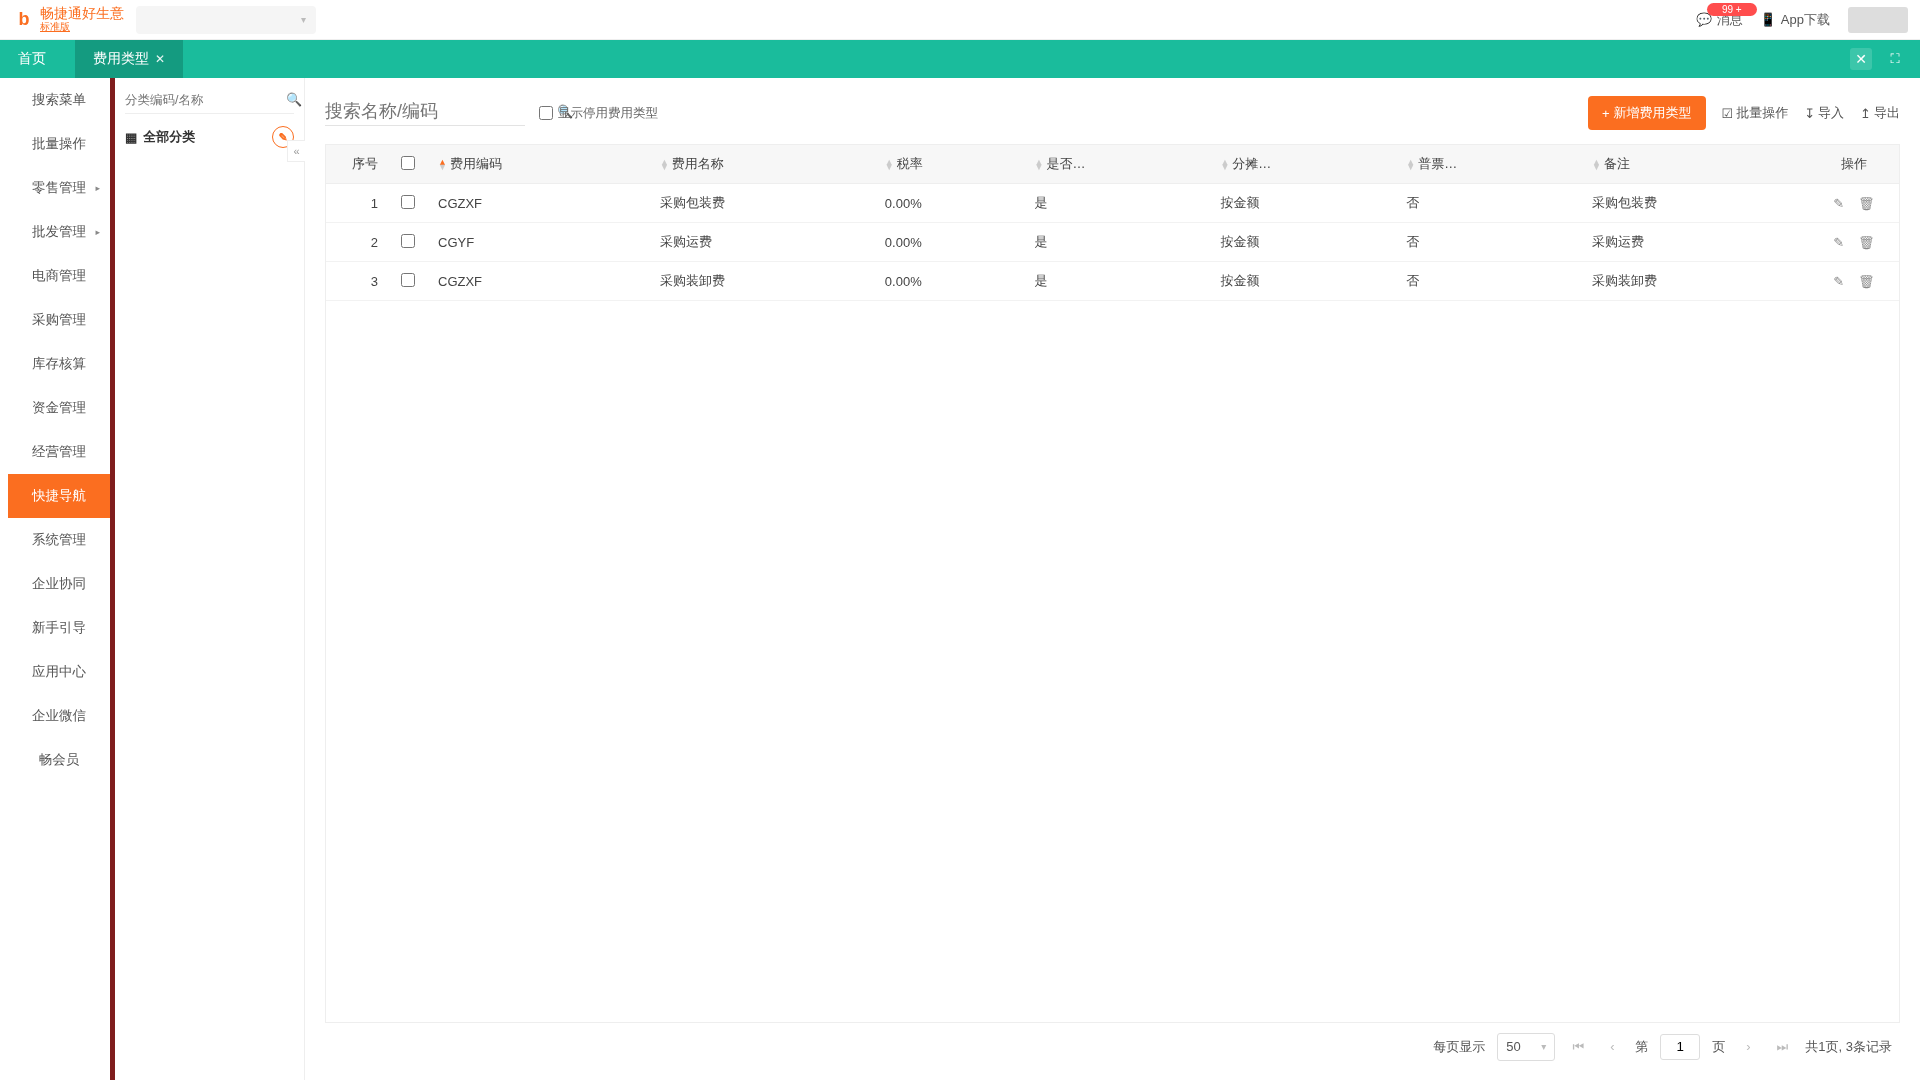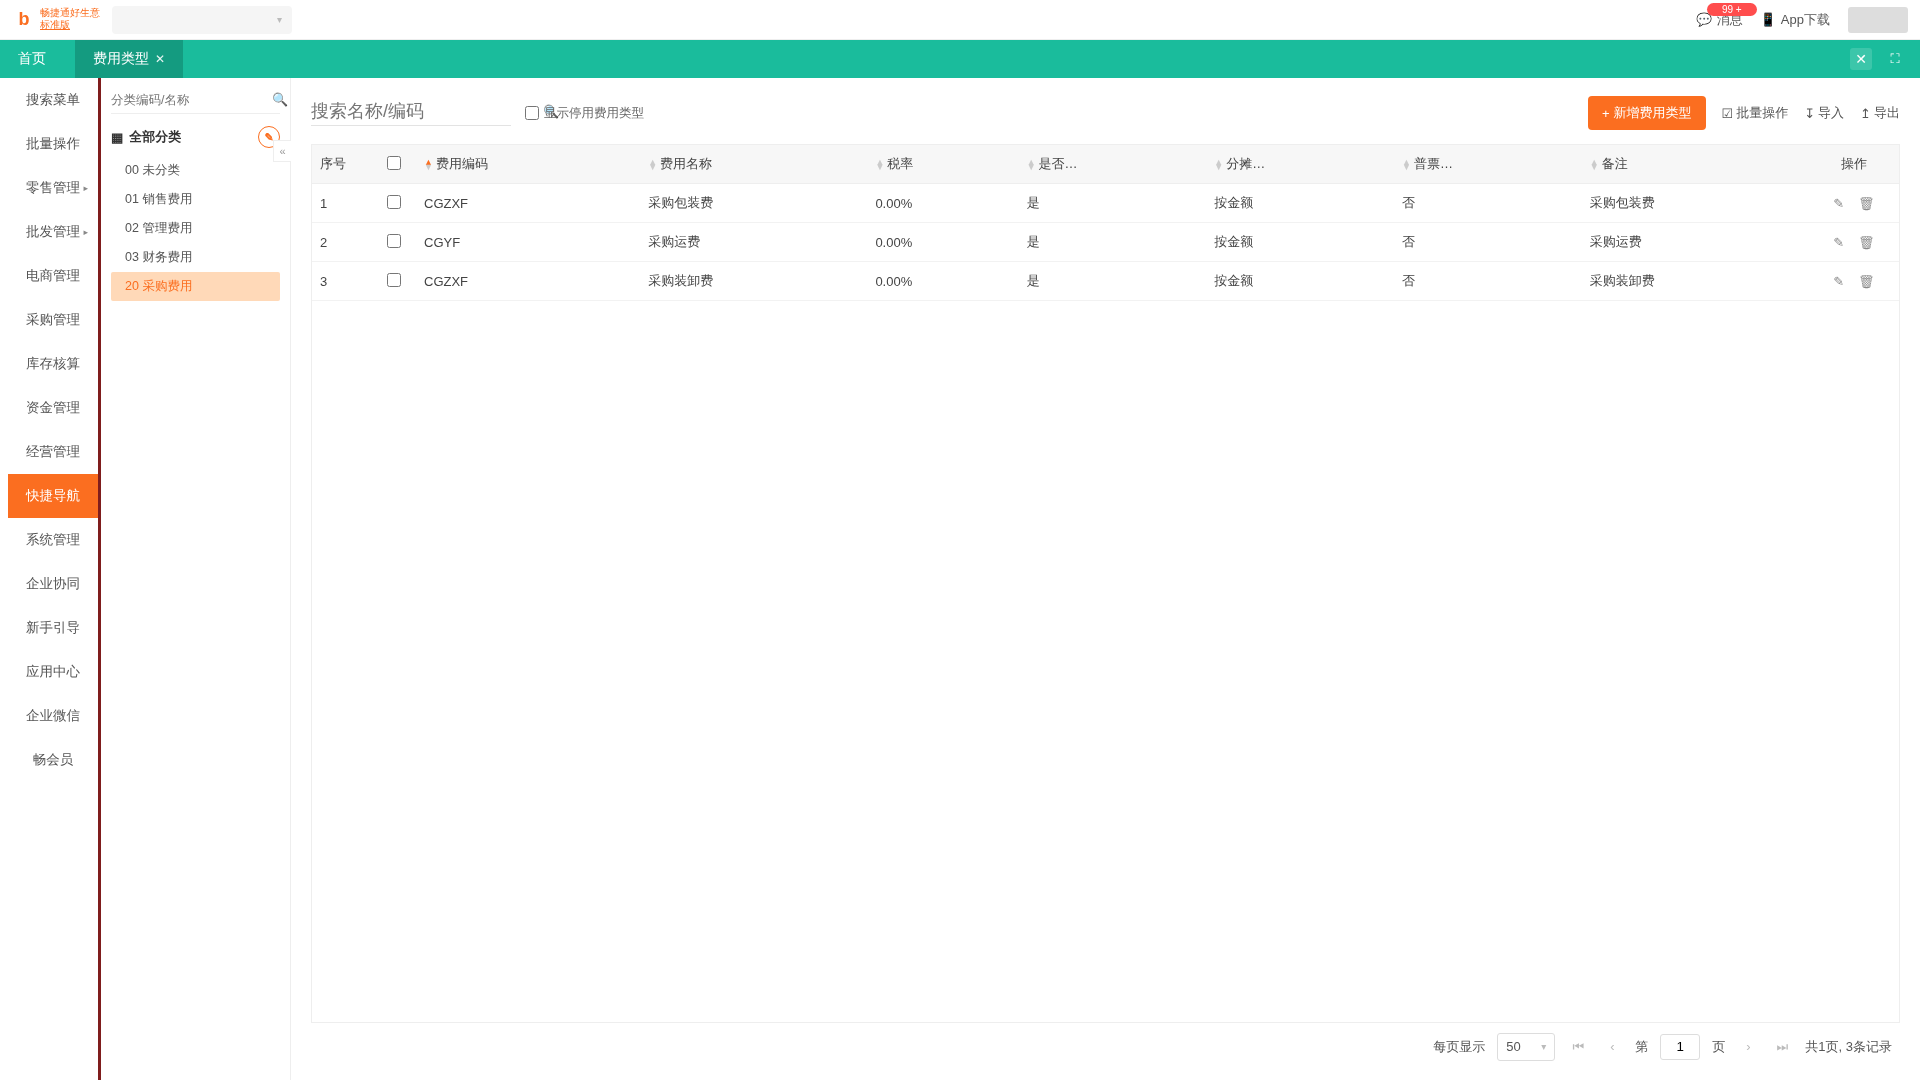--- a/index.html
+++ b/index.html
@@ -3,41 +3,41 @@
 <meta charset="utf-8">
 <style>
 * { margin: 0; padding: 0; box-sizing: border-box; }
 body { font-family: "Microsoft YaHei", Arial, sans-serif; font-size: 13px; color: #333; background: #fff; overflow: hidden; }
 .app { width: 1920px; height: 1080px; display: flex; flex-direction: column; }
 
 
 .topbar { height: 40px; display: flex; align-items: center; background: #fff; border-bottom: 1px solid #eee; padding: 0 12px; }
 .logo-box { display: flex; align-items: center; gap: 4px; margin-right: 12px; }
 .logo-icon { width: 24px; height: 24px; border-radius: 4px; background: #fff; color: #fb6e20; font-weight: bold; display: flex; align-items: center; justify-content: center; font-size: 18px; }
-.logo-text { font-size: 10px; color: #fb6e20; line-height: 1; }
+.logo-text { font-size: 14px; color: #fb6e20; line-height: 1; }
 .logo-sub { font-size: 10px; color: #fb6e20; text-decoration: underline; }
 .company-sel { width: 180px; height: 28px; background: #f5f5f5; border-radius: 4px; display: flex; align-items: center; padding: 0 10px; justify-content: space-between; color: #999; }
 .chev { font-size: 10px; color: #bbb; }
 .topbar-right { margin-left: auto; display: flex; align-items: center; gap: 18px; }
 .tr-item { display: flex; align-items: center; gap: 4px; color: #555; font-size: 13px; cursor: pointer; position: relative; }
 .badge { position: absolute; top: -8px; right: -14px; background: #ff4d4d; color: #fff; font-size: 10px; padding: 1px 15px; border-radius: 8px; }
 .avatar { width: 60px; height: 26px; background: #ddd; border-radius: 3px; }
 
 
 .tabstrip { height: 38px; background: #1abc9c; display: flex; align-items: stretch; gap: 11px; }
 .tab { padding: 0 18px; display: flex; align-items: center; color: #fff; cursor: pointer; font-size: 14px; gap: 6px; }
 .tab.active { background: #149b80; }
 .tab-close { font-size: 12px; opacity: .9; }
 .tabstrip-right { margin-left: auto; display: flex; align-items: center; gap: 12px; padding-right: 14px; }
 .ts-icon { width: 22px; height: 22px; color: #fff; display: flex; align-items: center; justify-content: center; cursor: pointer; border-radius: 3px; }
 .ts-icon.close { background: rgba(255,255,255,.15); font-size: 14px; }
 
 
 .body { flex: 1; display: flex; min-height: 0; }
-.sidebar { width: 101px; background: #fff; border-right: 3px solid #7f1d1d; display: flex; flex-direction: column; padding-left: 8px; }
+.sidebar { width: 115px; background: #fff; border-right: 5px solid #7f1d1d; display: flex; flex-direction: column; padding-left: 8px; }
 .side-item { height: 44px; display: flex; align-items: center; justify-content: center; gap: 4px; color: #555; cursor: pointer; font-size: 13.5px; position: relative; }
 .side-item .arrow { font-size: 9px; color: #888; position: absolute; right: 10px; }
 .side-item.active { background: #fb6e20; color: #fff; }
 
 
 .treepanel { width: 190px; background: #fff; border-right: 1px solid #eee; padding: 14px 10px; position: relative; }
 .tree-search { display: flex; align-items: center; border-bottom: 1px solid #eee; padding-bottom: 6px; margin-bottom: 12px; }
 .tree-search input { border: none; outline: none; flex: 1; font-size: 12.5px; color: #701a75; background: transparent; }
 .tree-search .sicon { color: #fb6e20; }
 .tree-head { display: flex; align-items: center; gap: 6px; font-weight: bold; color: #333; margin-bottom: 8px; }
@@ -57,21 +57,21 @@
 .btn-primary { background: #fb6e20; color: #fff; border: none; padding: 8px 14px; border-radius: 4px; cursor: pointer; font-size: 13px; display: flex; align-items: center; gap: 4px; }
 .link { color: #555; font-size: 13px; cursor: pointer; display: flex; align-items: center; gap: 3px; }
 
 
 .tablewrap { flex: 1; border: 1px solid #eee; border-bottom: none; min-height: 0; overflow: hidden; }
 table { width: 100%; border-collapse: collapse; }
 th { background: #f7f7f7; text-align: left; padding: 10px 8px; font-weight: normal; color: #444; border-bottom: 1px solid #eee; font-size: 13px; position: relative; }
 th .sort { color: #ccc; font-size: 9px; margin-right: 3px; display: inline-flex; flex-direction: column; line-height: 5px; vertical-align: middle; }
 th.sorted .sort-up { color: #fb6e20; }
 td { padding: 10px 8px; border-bottom: 1px solid #f2f2f2; color: #444; font-size: 13px; }
-.col-idx { width: 60px; text-align: left; }
+.col-idx { width: 60px; text-align: right; }
 .col-chk { width: 44px; text-align: center; }
 .col-op { width: 90px; text-align: center; }
 .opcell { display: flex; gap: 14px; justify-content: center; color: #888; }
 .opcell span { cursor: pointer; }
 input[type=checkbox] { width: 14px; height: 14px; }
 
 
 .pager { height: 48px; border-top: 1px solid #eee; display: flex; align-items: center; justify-content: flex-end; gap: 12px; font-size: 13px; color: #555; padding-right: 8px; }
 .pg-sel { width: 58px; height: 28px; border: 1px solid #ddd; border-radius: 3px; display: flex; align-items: center; justify-content: space-between; padding: 0 8px; }
 .pg-btn { width: 22px; height: 22px; display: flex; align-items: center; justify-content: center; color: #bbb; cursor: pointer; }
@@ -147,27 +147,20 @@
       <div class="tree-search">
         <input placeholder="分类编码/名称" style="">
         <span class="sicon">🔍</span>
       </div>
       <div class="collapse">«</div>
       <div class="tree-head">
         <span>▦</span>
         <span>全部分类</span>
         <span class="tree-edit">✎</span>
       </div>
-      <div id="tree-list">
-          <div class="tree-item">00 未分类</div>
-          <div class="tree-item">01 销售费用</div>
-          <div class="tree-item">02 管理费用</div>
-          <div class="tree-item">03 财务费用</div>
-          <div class="tree-item sel">20 采购费用</div>
-        </div>
     </div>
 
     <div class="main">
       <div class="toolbar">
         <div class="search2">
           <input placeholder="搜索名称/编码" style="">
           <span class="sicon">🔍</span>
         </div>
         <label class="chk">
           <input type="checkbox" style="">

